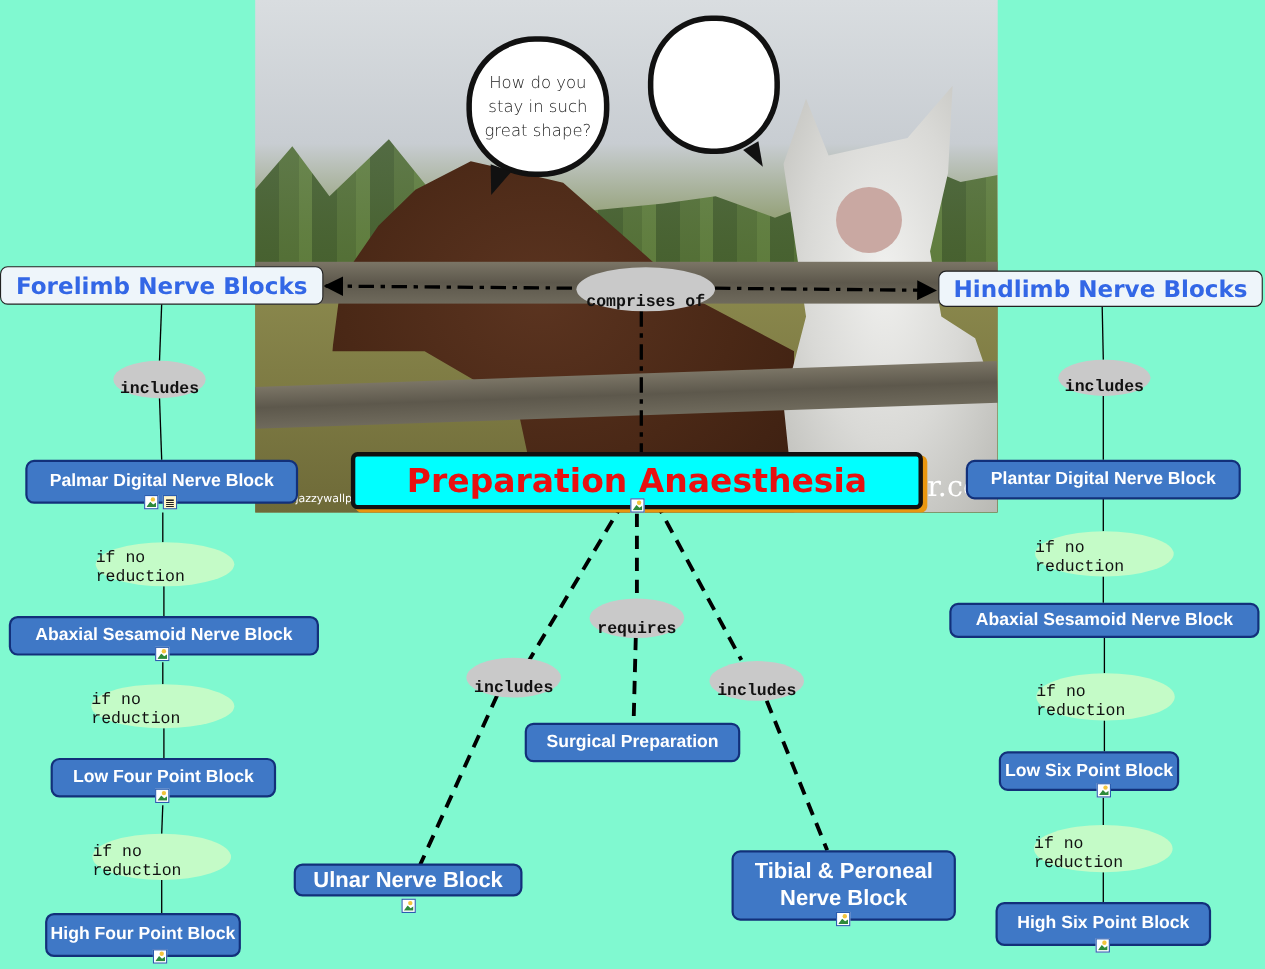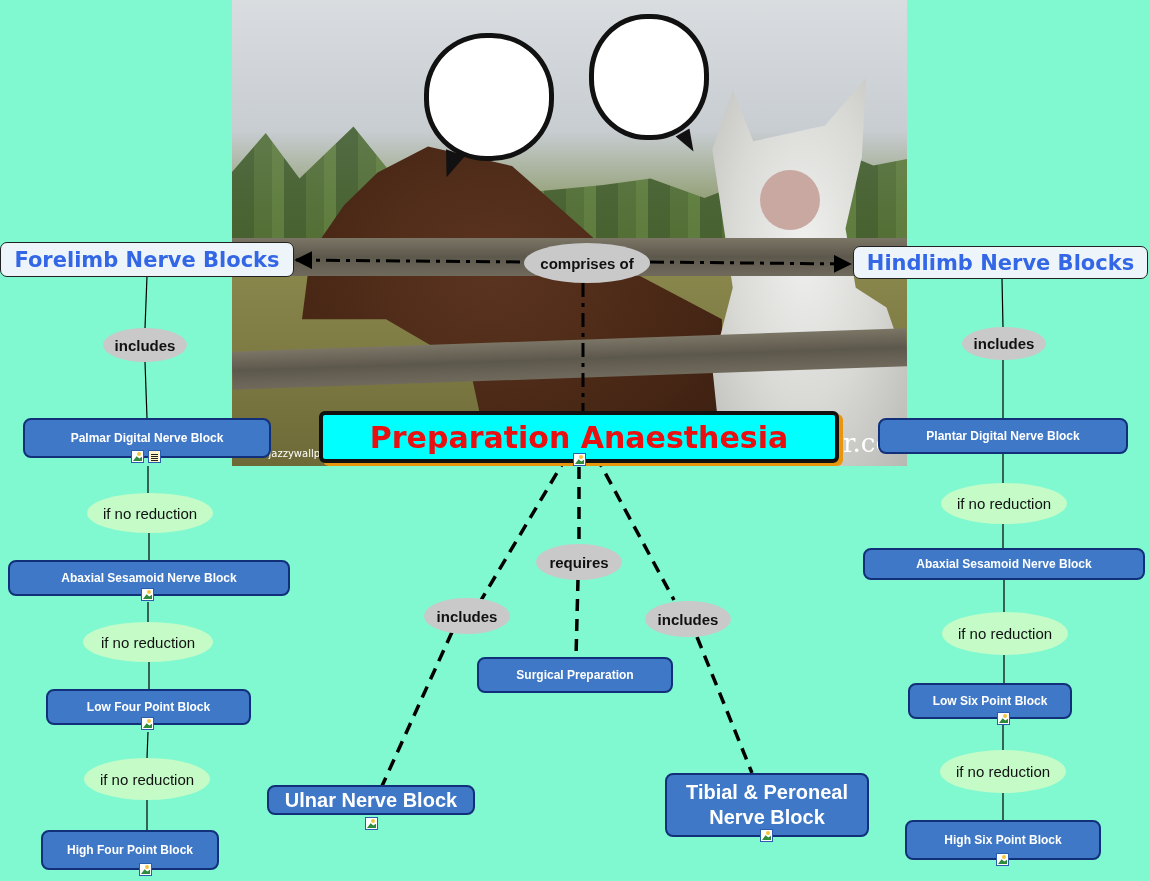--- a/index.html
+++ b/index.html
@@ -23,28 +23,28 @@
   .bubble .tail{position:absolute;width:0;height:0;border-style:solid;}
   .b1 .tail{left:12px;bottom:-22px;border-width:26px 10px 0 10px;border-color:#111 transparent transparent transparent;transform:rotate(20deg);}
   .b2 .tail{right:8px;bottom:-18px;border-width:22px 8px 0 8px;border-color:#111 transparent transparent transparent;transform:rotate(-30deg);}
   .watermark-l{position:absolute;left:262px;top:448px;font-size:10px;color:#fff;}
   .watermark-r{position:absolute;left:843px;top:428px;font-size:26px;color:#fff;font-family:"DejaVu Serif",serif;}
 
   svg.links{position:absolute;left:0;top:0;width:1150px;height:881px;pointer-events:none;}
 
   .concept{position:absolute;background:#3f78c6;border:2px solid #12307a;border-radius:8px;color:#fff;font-weight:bold;
     font-family:"Liberation Sans",sans-serif;display:flex;align-items:center;justify-content:center;text-align:center;box-sizing:border-box;}
-  .concept.md{font-size:12px;}
+  .concept.md{font-size:16px;}
   .concept.lg{font-size:20px;line-height:25px;}
   .heading{position:absolute;background:#eef5fa;border:1.5px solid #222;border-radius:7px;color:#3367e6;font-weight:bold;
     font-size:21px;font-family:"DejaVu Sans",sans-serif;display:flex;align-items:center;justify-content:center;box-sizing:border-box;}
   .root{position:absolute;left:319px;top:411px;width:520px;height:52px;background:#00ffff;border:4px solid #111;border-radius:6px;box-sizing:border-box;
     color:#e81010;font-weight:bold;font-size:30px;font-family:"DejaVu Sans",sans-serif;display:flex;align-items:center;justify-content:center;
     box-shadow:4px 3px 0 #e9960f;}
-  .link-label{position:absolute;border-radius:50%;display:flex;align-items:center;justify-content:center;font-family:Liberation Sans, sans-serif;}
+  .link-label{position:absolute;border-radius:50%;display:flex;align-items:flex-end;justify-content:center;font-family:Liberation Mono, monospace;}
   .link-label.grey{background:#c9c9c9;color:#111;font-weight:bold;font-size:15px;}
   .link-label.green{background:#c4fbc7;color:#111;font-size:15px;}
   .res-icon{position:absolute;width:13px;height:13px;border:1px solid #2a5db0;background:#fff;box-sizing:border-box;}
   .res-icon.img::before{content:"";position:absolute;left:1px;right:1px;bottom:1px;height:6px;background:#2e8b3a;clip-path:polygon(0 100%,40% 20%,70% 60%,100% 30%,100% 100%);}
   .res-icon.img::after{content:"";position:absolute;right:2px;top:1px;width:4px;height:4px;border-radius:50%;background:#f2c53d;}
   .res-icon.doc{background:#fff6c9;}
   .res-icon.doc::before{content:"";position:absolute;left:2px;right:2px;top:3px;height:7px;background:repeating-linear-gradient(180deg,#222 0 1px,transparent 1px 2px);}
 </style>
 </head>
 <body>
@@ -52,20 +52,21 @@
 <div class="photo">
   <div class="trees"></div>
   <div class="field"></div>
   <div class="horse-brown"></div>
   <div class="horse-grey"></div>
   <div class="nose"></div>
   <div class="rail" style="top:238px;"></div>
   <div class="rail" style="top:340px;transform:rotate(-2deg);"></div>
 </div>
 <div class="bubble b1">
+  <span>How do you stay in such great shape?</span>
     <span class="tail"></span>
 </div>
 <div class="bubble b2">
     <span class="tail"></span>
 </div>
 <div class="watermark-l">: jazzywallp</div>
 <div class="watermark-r">r.co</div>
 
 <svg class="links">
   <defs>

